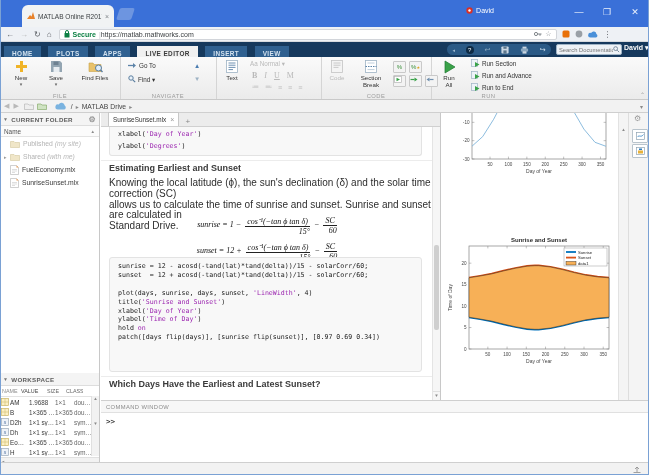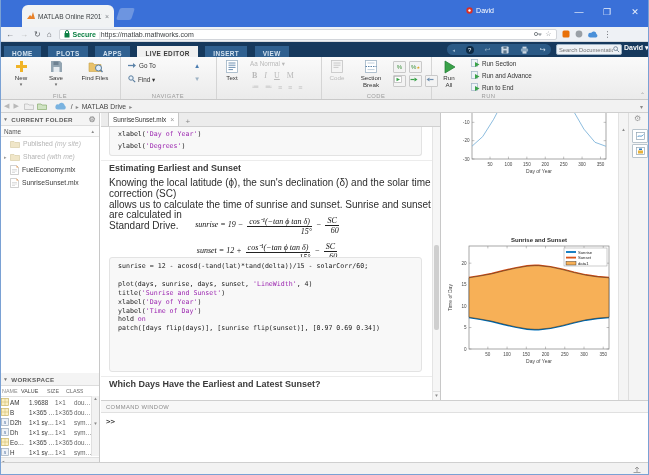--- a/index.html
+++ b/index.html
@@ -565,34 +565,35 @@
       </div>
     <div class="sectline" style="top:33px"></div>
     <div class="dochead" style="top:36px">Estimating Earliest and Sunset</div>
     <div id="para">
       <div>Knowing the local latitude (ϕ), the sun's declination (δ) and the solar time correction (SC)</div>
       <div>allows us to calculate the time of sunrise and sunset. Sunrise and sunset are calculated in</div>
       <div>Standard Drive.</div>
     </div>
     <div id="eqs">
       <div class="eq">
-        <span>sunrise = 19 −</span>
+        <span>sunrise = 1 −</span>
         <span class="frac"><span class="fnum">cos⁻¹(−tan ϕ tan δ)</span><span class="fden">15°</span></span>
         <span>−</span>
         <span class="frac"><span class="fnum">SC</span><span class="fden">60</span></span>
       </div>
       <div class="eq">
         <span>sunset = 12 +</span>
         <span class="frac"><span class="fnum">cos⁻¹(−tan ϕ tan δ)</span><span class="fden">15°</span></span>
         <span>−</span>
         <span class="frac"><span class="fnum">SC</span><span class="fden">60</span></span>
       </div>
     </div>
     <div class="codeblock" id="codeB">
         <div class="cline"><span>sunrise = 12 - acosd(-tand(lat)*tand(delta))/15 - solarCorr/60;</span></div>
+        <div class="cline"><span>sunset  = 12 + acosd(-tand(lat)*tand(delta))/15 - solarCorr/60;</span></div>
         <div class="cline">&nbsp;</div>
         <div class="cline"><span>plot(days, sunrise, days, sunset, </span><span class="str">'LineWidth'</span><span>, 4)</span></div>
         <div class="cline"><span>title(</span><span class="str">'Sunrise and Sunset'</span><span>)</span></div>
         <div class="cline"><span>xlabel(</span><span class="str">'Day of Year'</span><span>)</span></div>
         <div class="cline"><span>ylabel(</span><span class="str">'Time of Day'</span><span>)</span></div>
         <div class="cline"><span>hold </span><span class="str">on</span></div>
         <div class="cline"><span>patch([days flip(days)], [sunrise flip(sunset)], [0.97 0.69 0.34])</span></div>
       </div>
     <div class="sectline" style="top:249px"></div>
     <div class="dochead" style="top:252px">Which Days Have the Earliest and Latest Sunset?</div>

